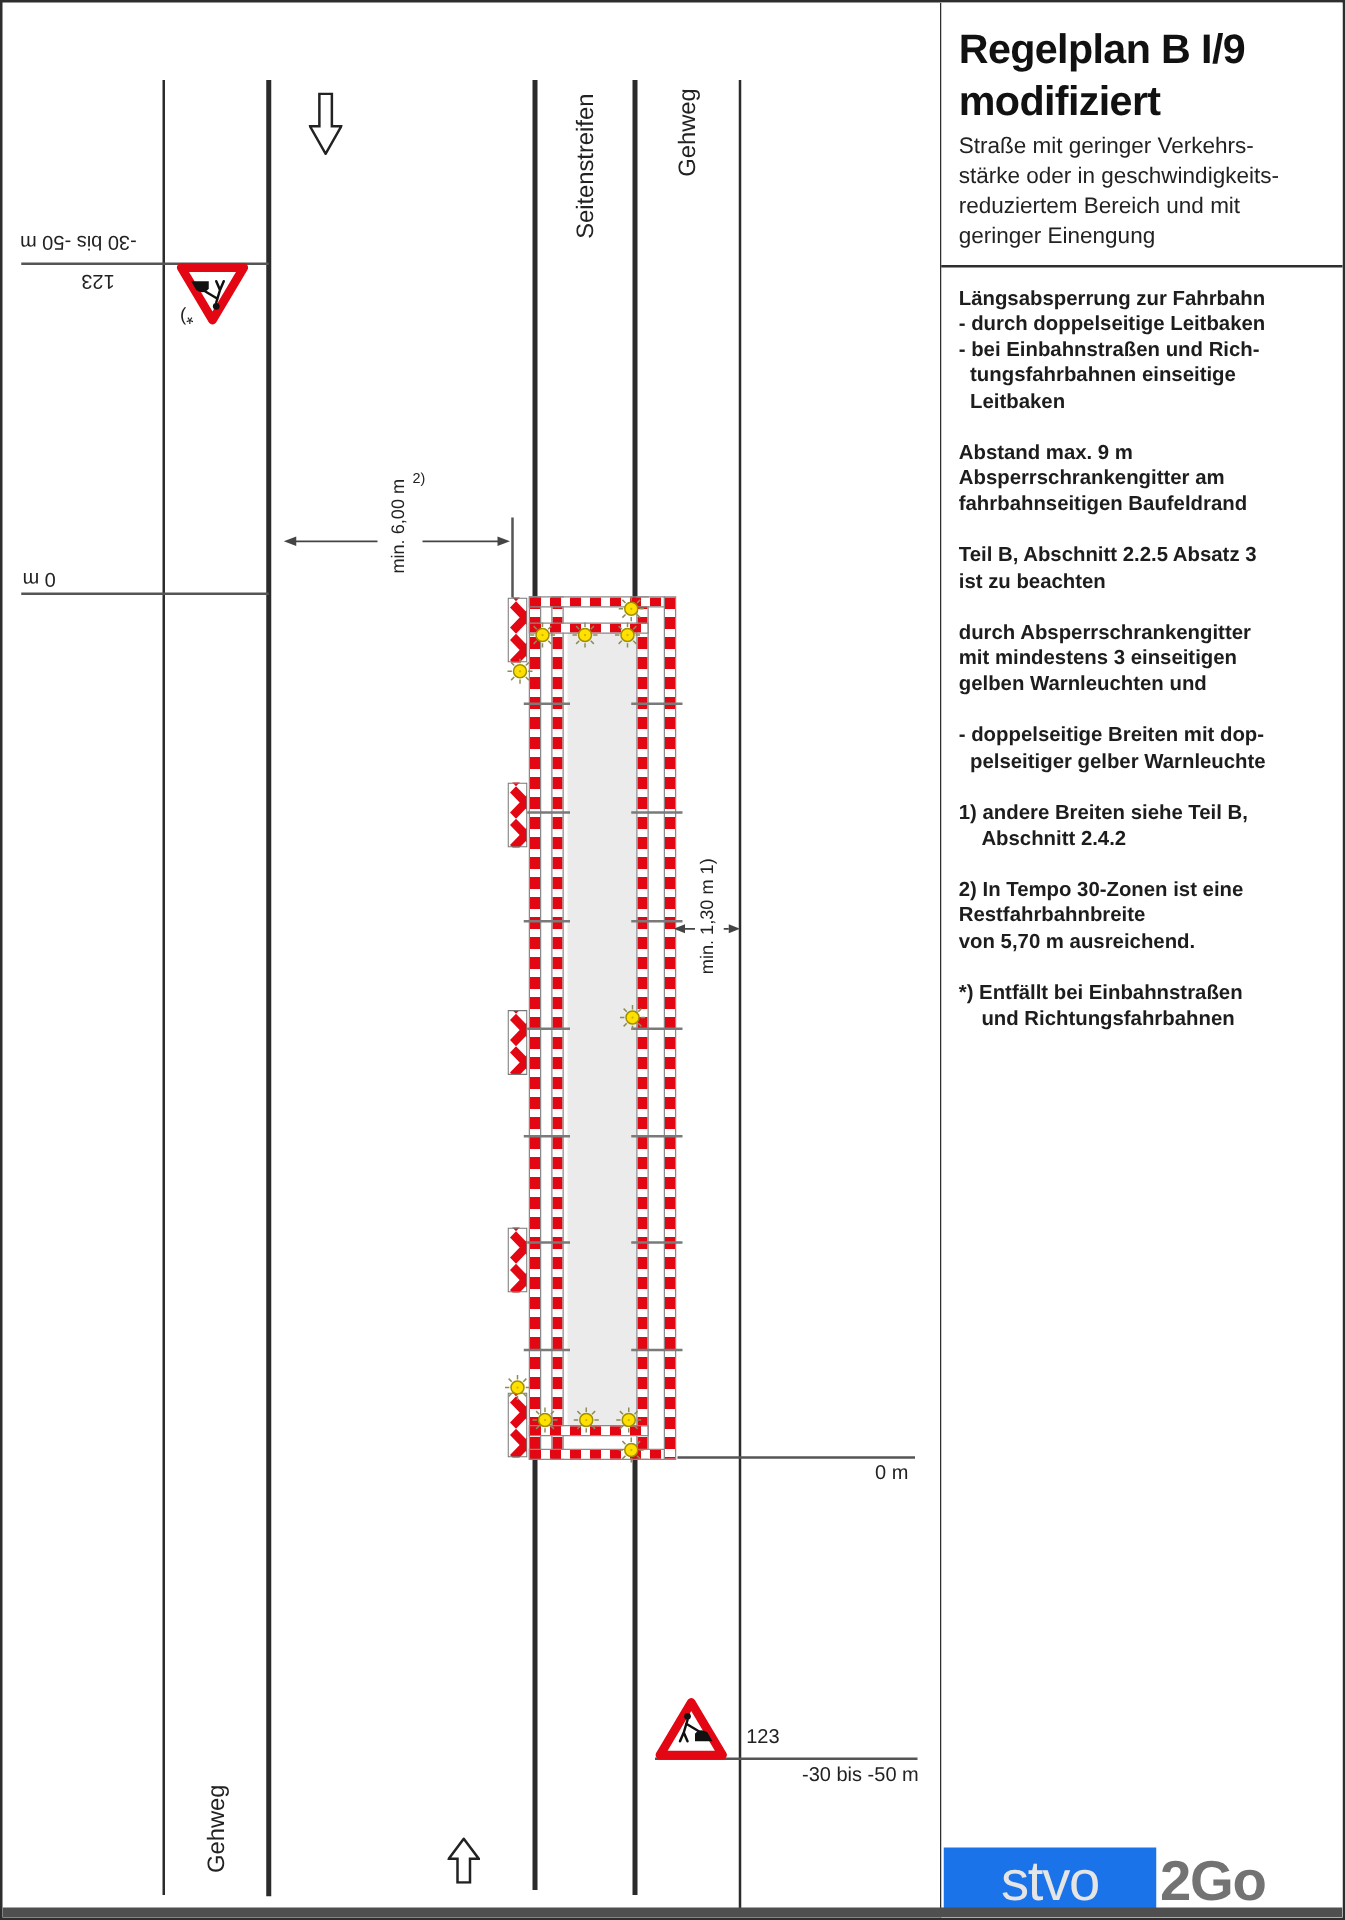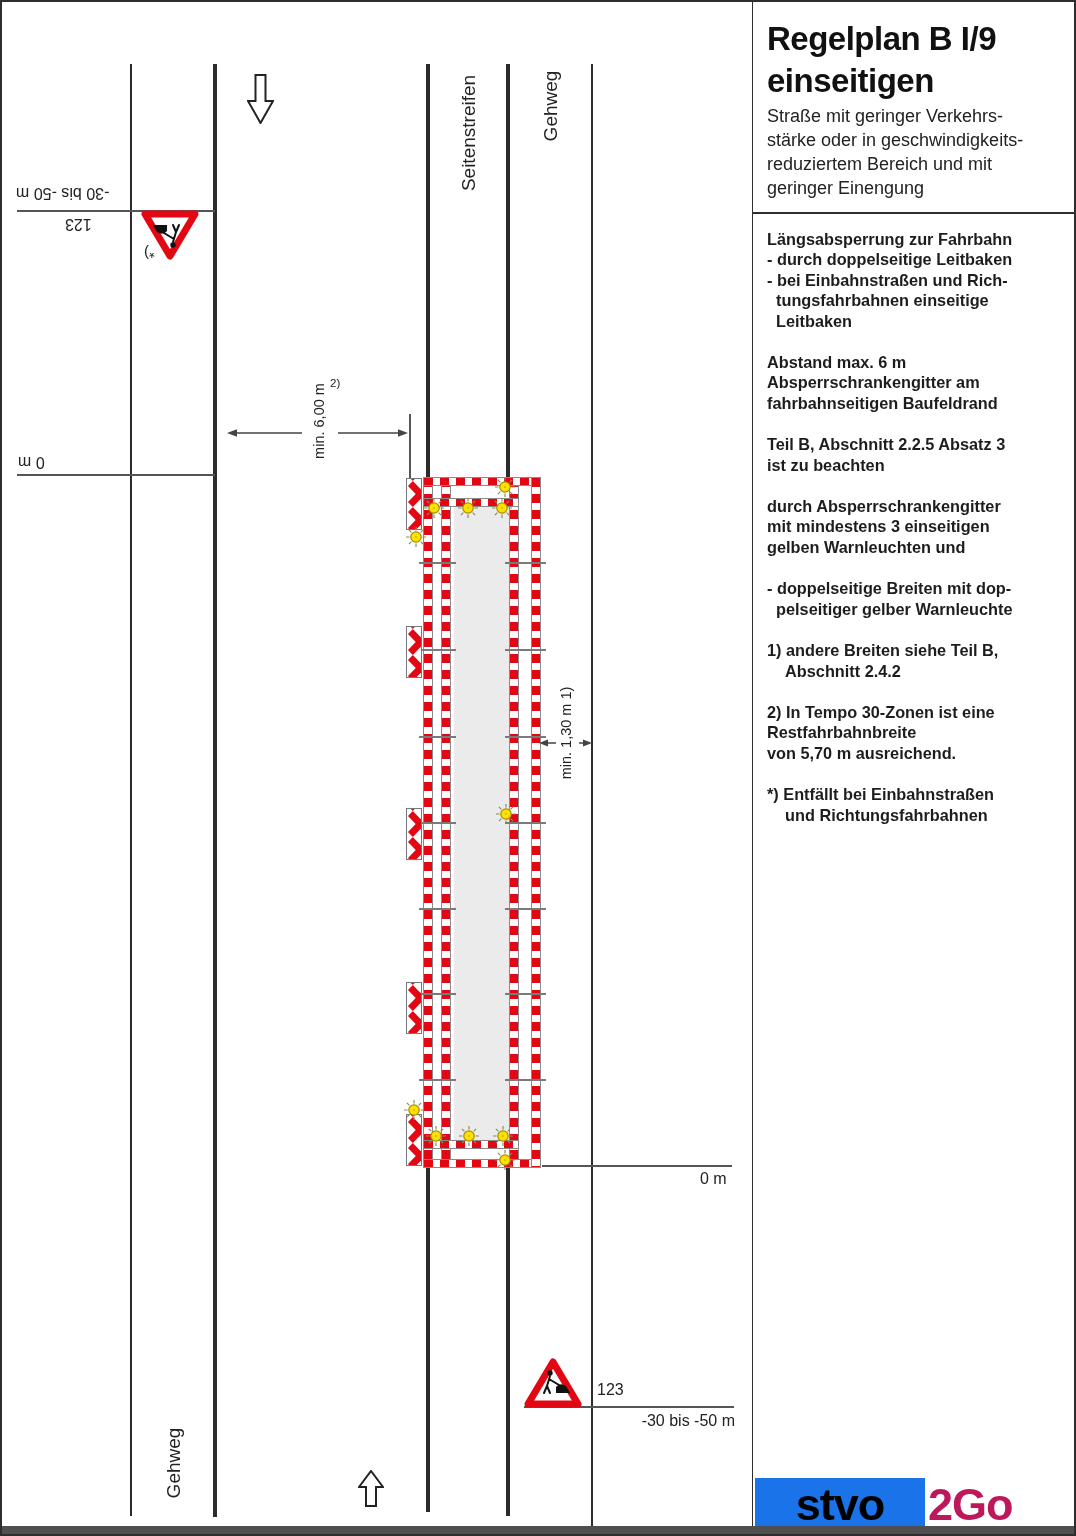--- a/index.html
+++ b/index.html
@@ -33,22 +33,22 @@
   .panel-divider{position:absolute;left:0;top:210px;width:100%;height:1.5px;background:#2e2e2e;}
   .panel-body{position:absolute;left:0;top:210px;width:100%;
               padding:17px 10px 0 14px;box-sizing:border-box;
               font-size:16.3px;line-height:20.4px;color:#1d1d1d;}
   .para{margin:0 0 21px 0;}
   .para .head{font-weight:bold;white-space:pre-line;}
   .para .bodytxt{white-space:pre-wrap;font-weight:bold;}
   
   .logo{position:absolute;left:2px;bottom:8px;height:52px;display:flex;align-items:center;}
   .logo-blue{width:170px;height:52px;display:flex;align-items:center;justify-content:center;}
-  .logo-stvo{font-size:45px;font-weight:bold;color:#000000;letter-spacing:-1px;line-height:1;}
-  .logo-go{font-size:45px;font-weight:bold;color:#be185d;letter-spacing:-1px;line-height:1;padding-left:3px;}
+  .logo-stvo{font-size:45px;font-weight:normal;color:#e5e5e5;letter-spacing:-1px;line-height:1;}
+  .logo-go{font-size:45px;font-weight:bold;color:#737373;letter-spacing:-1px;line-height:1;padding-left:3px;}
   .bottom-bar{position:absolute;left:0;bottom:0;width:100%;height:8px;background:#4f4f4f;}
 </style>
 </head>
 <body>
 
 <div class="page">
 
   <div class="vline" style="left:128px;top:62px;width:2px;height:1452px;"></div>
   <div class="vline" style="left:211px;top:62px;width:4px;height:1453px;"></div>
   <div class="vline" style="left:424px;top:62px;width:4px;height:415px;"></div>
@@ -227,37 +227,37 @@
   <div class="lbl flip" style="left:142px;top:243px;font-size:15px;">*)</div>
   <div class="lbl flip" style="left:16px;top:451px;">0 m</div>
 
   <div class="lbl" style="left:698px;top:1168px;">0 m</div>
   <div class="lbl" style="left:595px;top:1379px;">123</div>
   <div class="lbl" style="left:633px;top:1410px;width:100px;text-align:right;">-30 bis -50 m</div>
 
   <div class="panel">
     <div class="panel-title">
       <div>Regelplan B I/9</div>
-      <div>einseitigen</div>
+      <div>modifiziert</div>
     </div>
     <div class="panel-subtitle">Straße mit geringer Verkehrs-
 stärke oder in geschwindigkeits-
 reduziertem Bereich und mit
 geringer Einengung</div>
     <div class="panel-divider"></div>
     <div class="panel-body" id="panel-body">
         <div class="para">
           <div class="head">Längsabsperrung zur Fahrbahn</div>
           <div class="bodytxt">- durch doppelseitige Leitbaken
 - bei Einbahnstraßen und Rich-
   tungsfahrbahnen einseitige
   Leitbaken</div>
         </div>
         <div class="para">
-          <div class="bodytxt">Abstand max. 6 m
+          <div class="bodytxt">Abstand max. 9 m
 Absperrschrankengitter am
 fahrbahnseitigen Baufeldrand</div>
         </div>
         <div class="para">
           <div class="bodytxt">Teil B, Abschnitt 2.2.5 Absatz 3
 ist zu beachten</div>
         </div>
         <div class="para">
           <div class="bodytxt">durch Absperrschrankengitter
 mit mindestens 3 einseitigen

